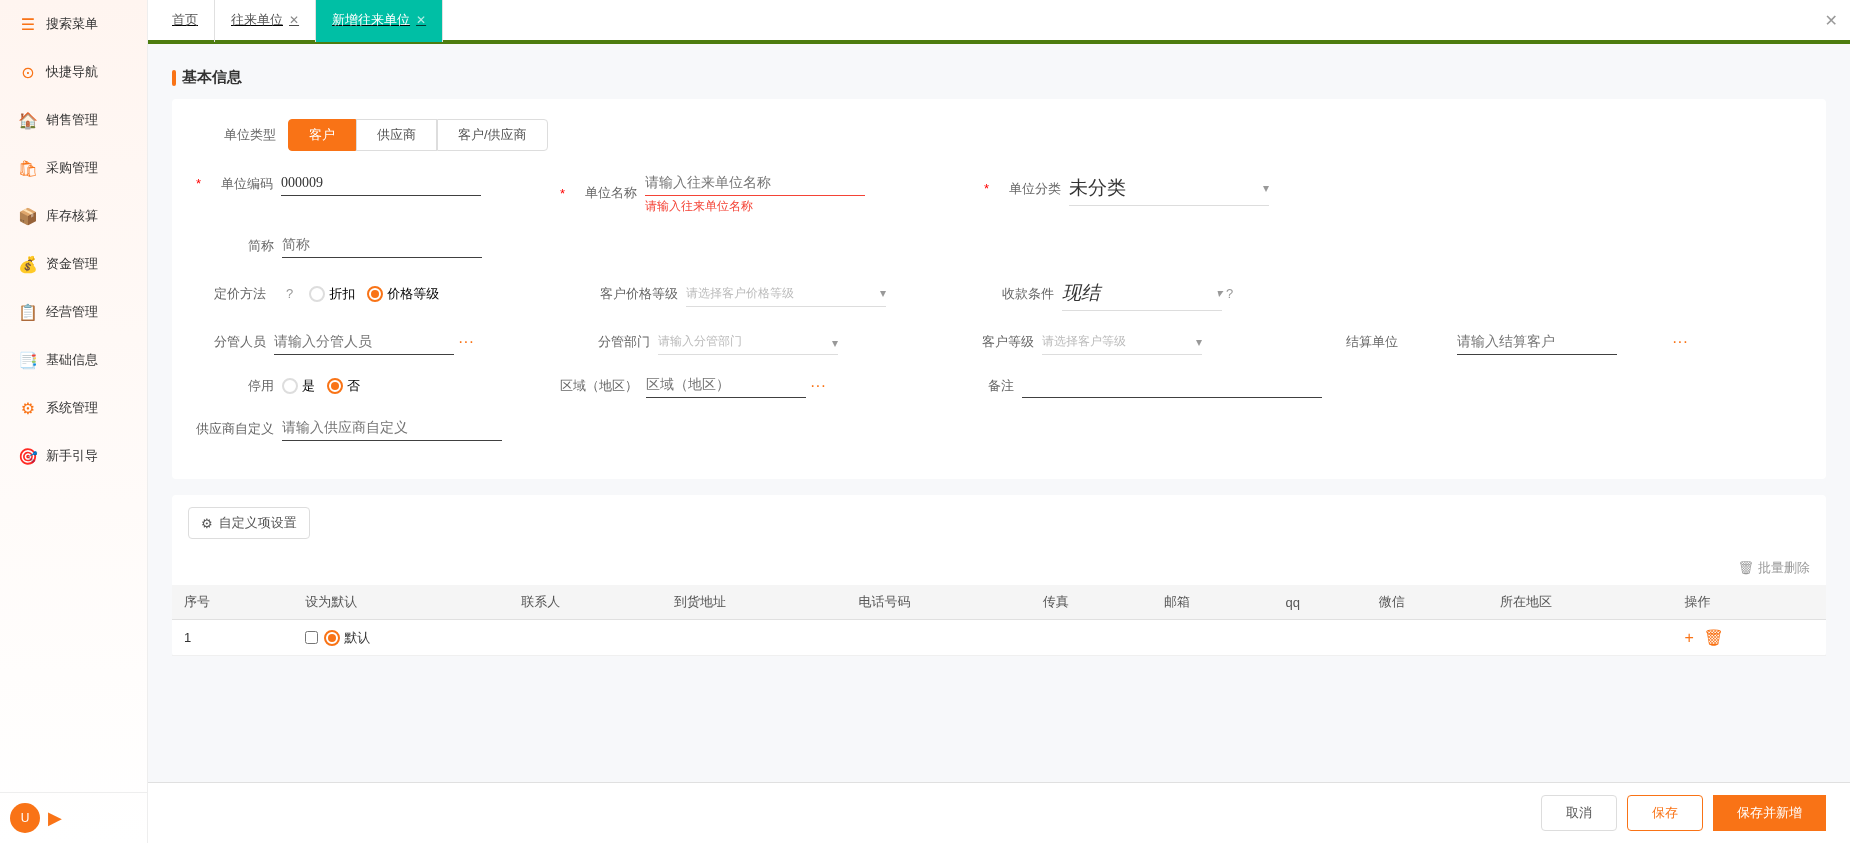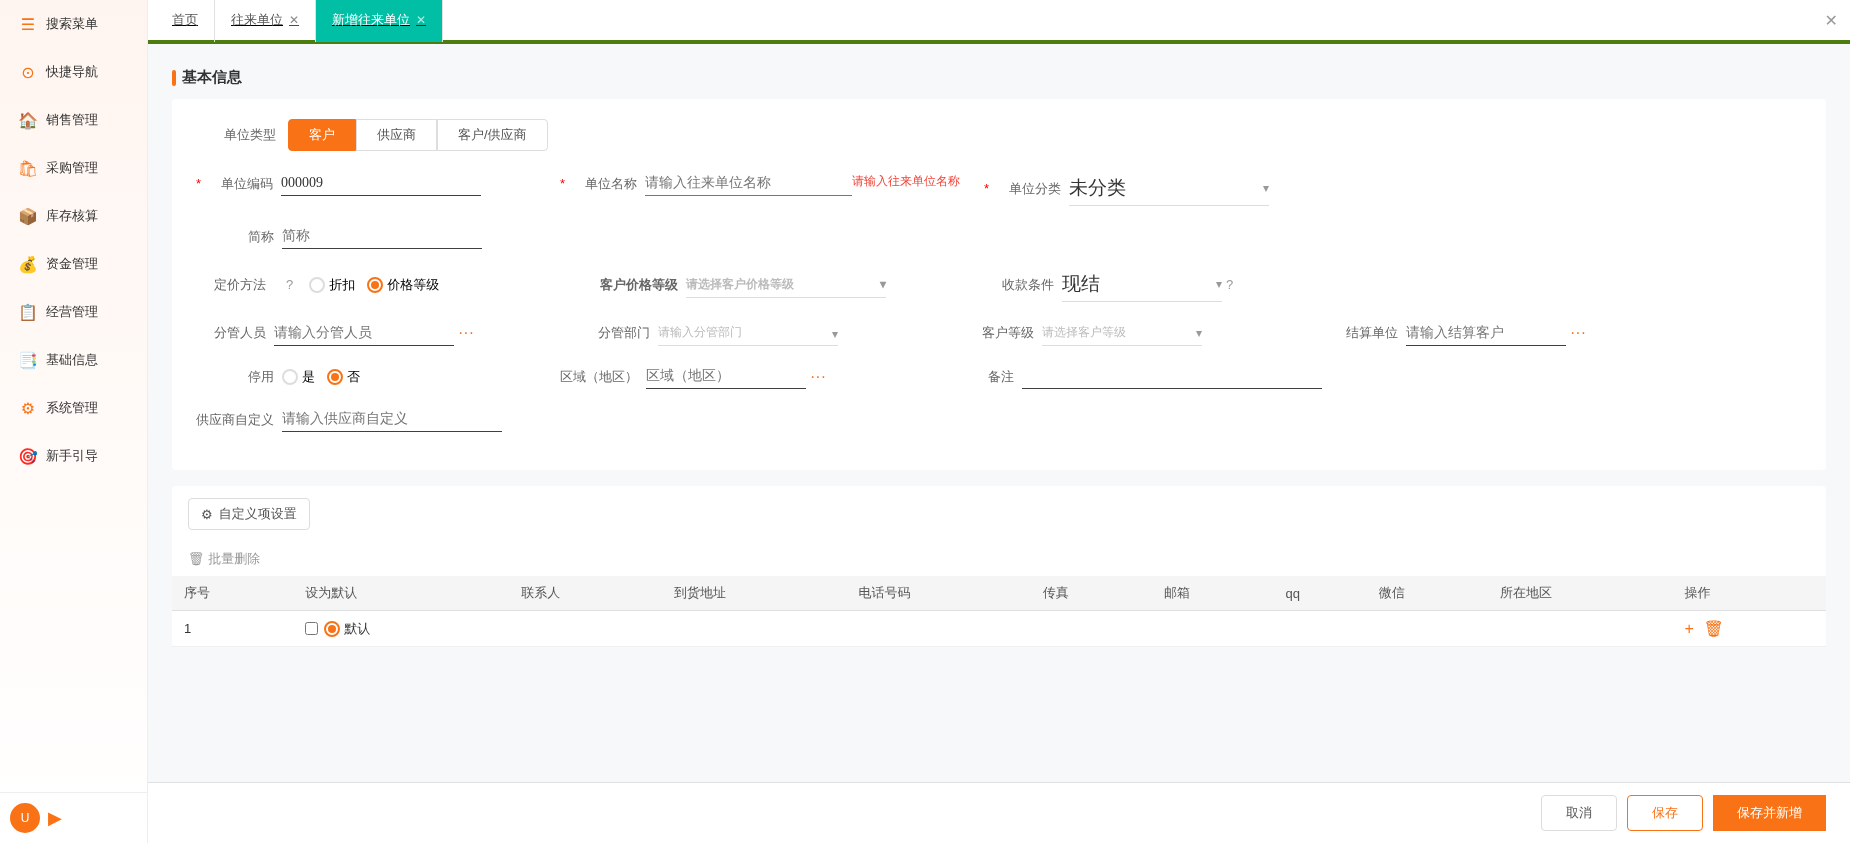--- a/index.html
+++ b/index.html
@@ -174,21 +174,21 @@
       font-family: Liberation Serif, serif;
     }
     .field-input.error { border-bottom-color: #f44336; }
     .error-msg {
       color: #f44336;
       font-size: 12px;
       margin-top: 2px;
     }
     .field-input-box {
       display: flex;
-      flex-direction: row;
+      flex-direction: column;
       flex: 1;
       justify-content: center;
     }
 
     .select-field {
       flex: 1;
       display: flex;
       align-items: center;
       border-bottom: 1px solid #ddd;
       padding: 4px 0;
@@ -302,21 +302,21 @@
     }
 
     
     .table-section {
       background: #fff;
       border-radius: 4px;
       padding: 0;
     }
     .table-header-row {
       display: flex;
-      justify-content: flex-start;
+      justify-content: flex-end;
       padding: 8px 16px;
     }
     .batch-delete {
       color: #999;
       font-size: 13px;
       cursor: pointer;
     }
     table {
       width: 100%;
       border-collapse: collapse;
@@ -492,30 +492,30 @@
               <span>折扣</span>
             </div>
             <div class="radio-item">
               <div class="radio-outer checked">
                 <div class="radio-inner"></div>
               </div>
               <span>价格等级</span>
             </div>
           </div>
         </div>
-        <div class="field-group" style="flex:1;max-width:360px;margin-left:24px;font-weight:bold;">
+        <div class="field-group" style="flex:1;max-width:360px;margin-left:24px;">
           <span class="field-label">客户价格等级</span>
           <div class="select-field" style="max-width:200px;">
             <span class="select-field-placeholder">请选择客户价格等级</span>
             <span class="chevron-icon">▾</span>
           </div>
         </div>
         <div class="field-group" style="flex:1;max-width:380px;margin-left:24px;">
           <span class="field-label">收款条件</span>
-          <div class="select-field" style="max-width:160px;">
+          <div class="select-field" style="max-width:160px;font-style:italic;">
             <span class="select-field-value">现结</span>
             <span class="chevron-icon">▾</span>
           </div>
           <span class="help-icon">?</span>
         </div>
       </div>
 
       <div class="form-row" style="align-items:center;">
         <div class="field-group" style="flex:1;max-width:360px;">
           <span class="field-label">分管人员</span>
@@ -529,21 +529,21 @@
             <span class="chevron-icon">▾</span>
           </div>
         </div>
         <div class="field-group" style="flex:1;max-width:340px;margin-left:24px;">
           <span class="field-label">客户等级</span>
           <div class="select-field" style="max-width:160px;">
             <span class="select-field-placeholder">请选择客户等级</span>
             <span class="chevron-icon">▾</span>
           </div>
         </div>
-        <div class="field-group" style="flex:1;max-width:360px;margin-left:24px;">
+        <div class="field-group" style="flex:1;max-width:360px;margin-left:24px;justify-content:space-between;">
           <span class="field-label">结算单位</span>
           <input class="field-input" placeholder="请输入结算客户" style="max-width: 160px;">
           <span class="more-dots">···</span>
         </div>
       </div>
 
 
       <div class="form-row" style="align-items:center;">
         <div class="field-group" style="flex:1;max-width:340px;">
           <span class="field-label" style="margin-left:8px;">停用</span>

